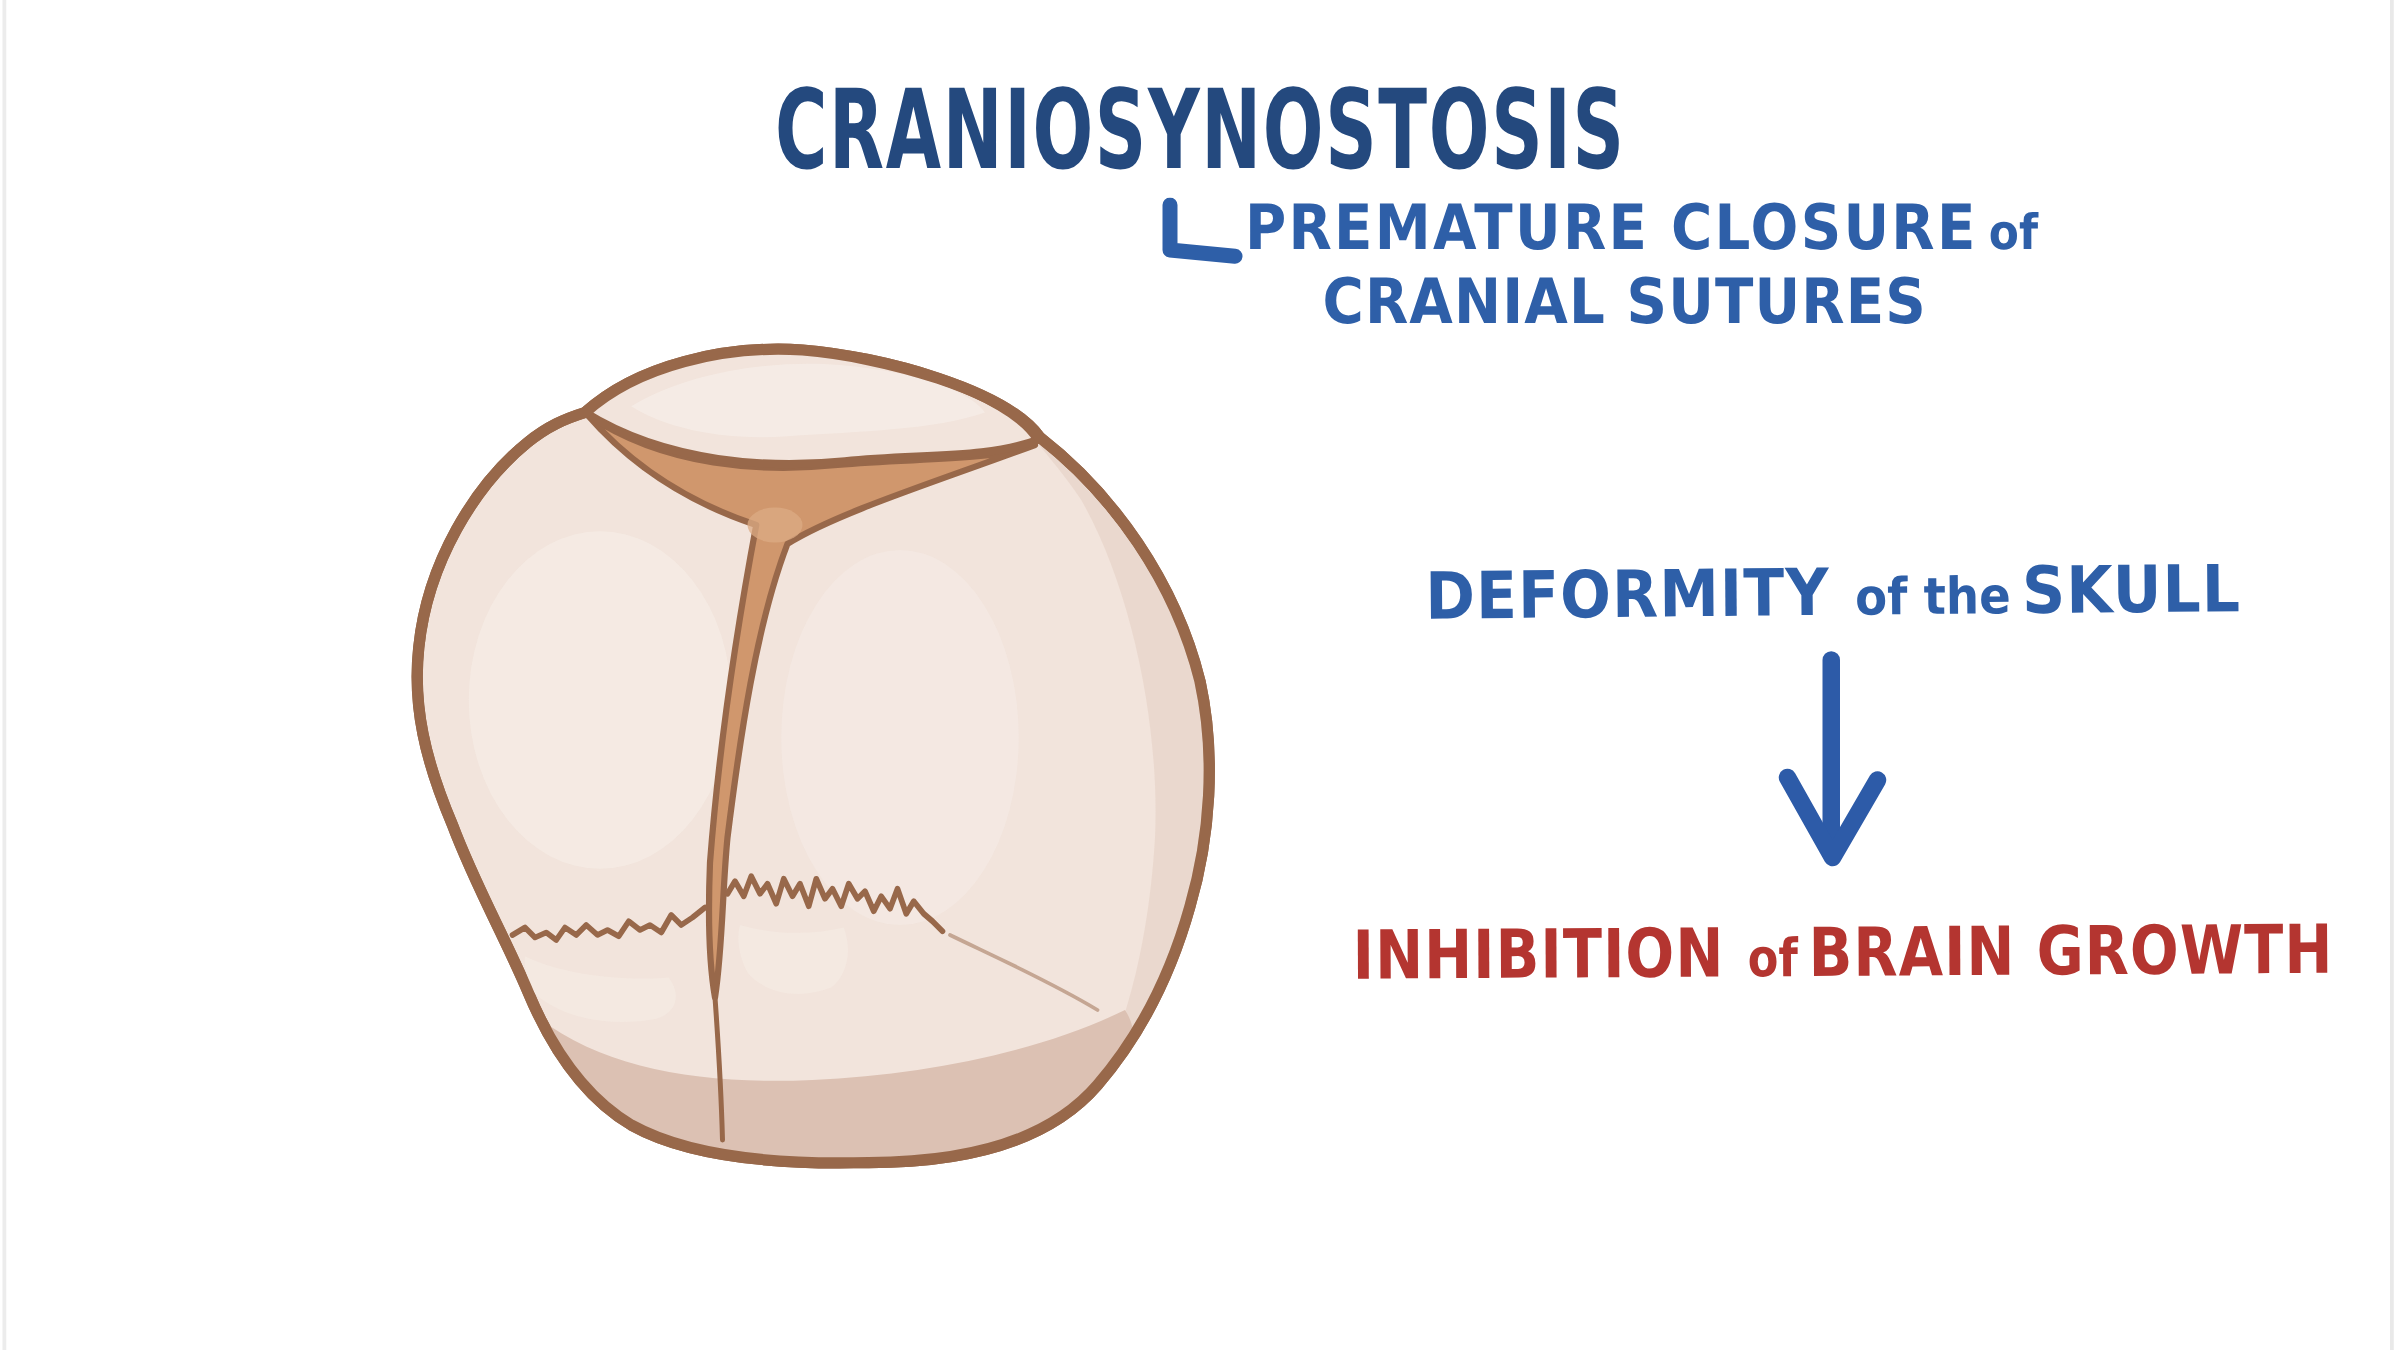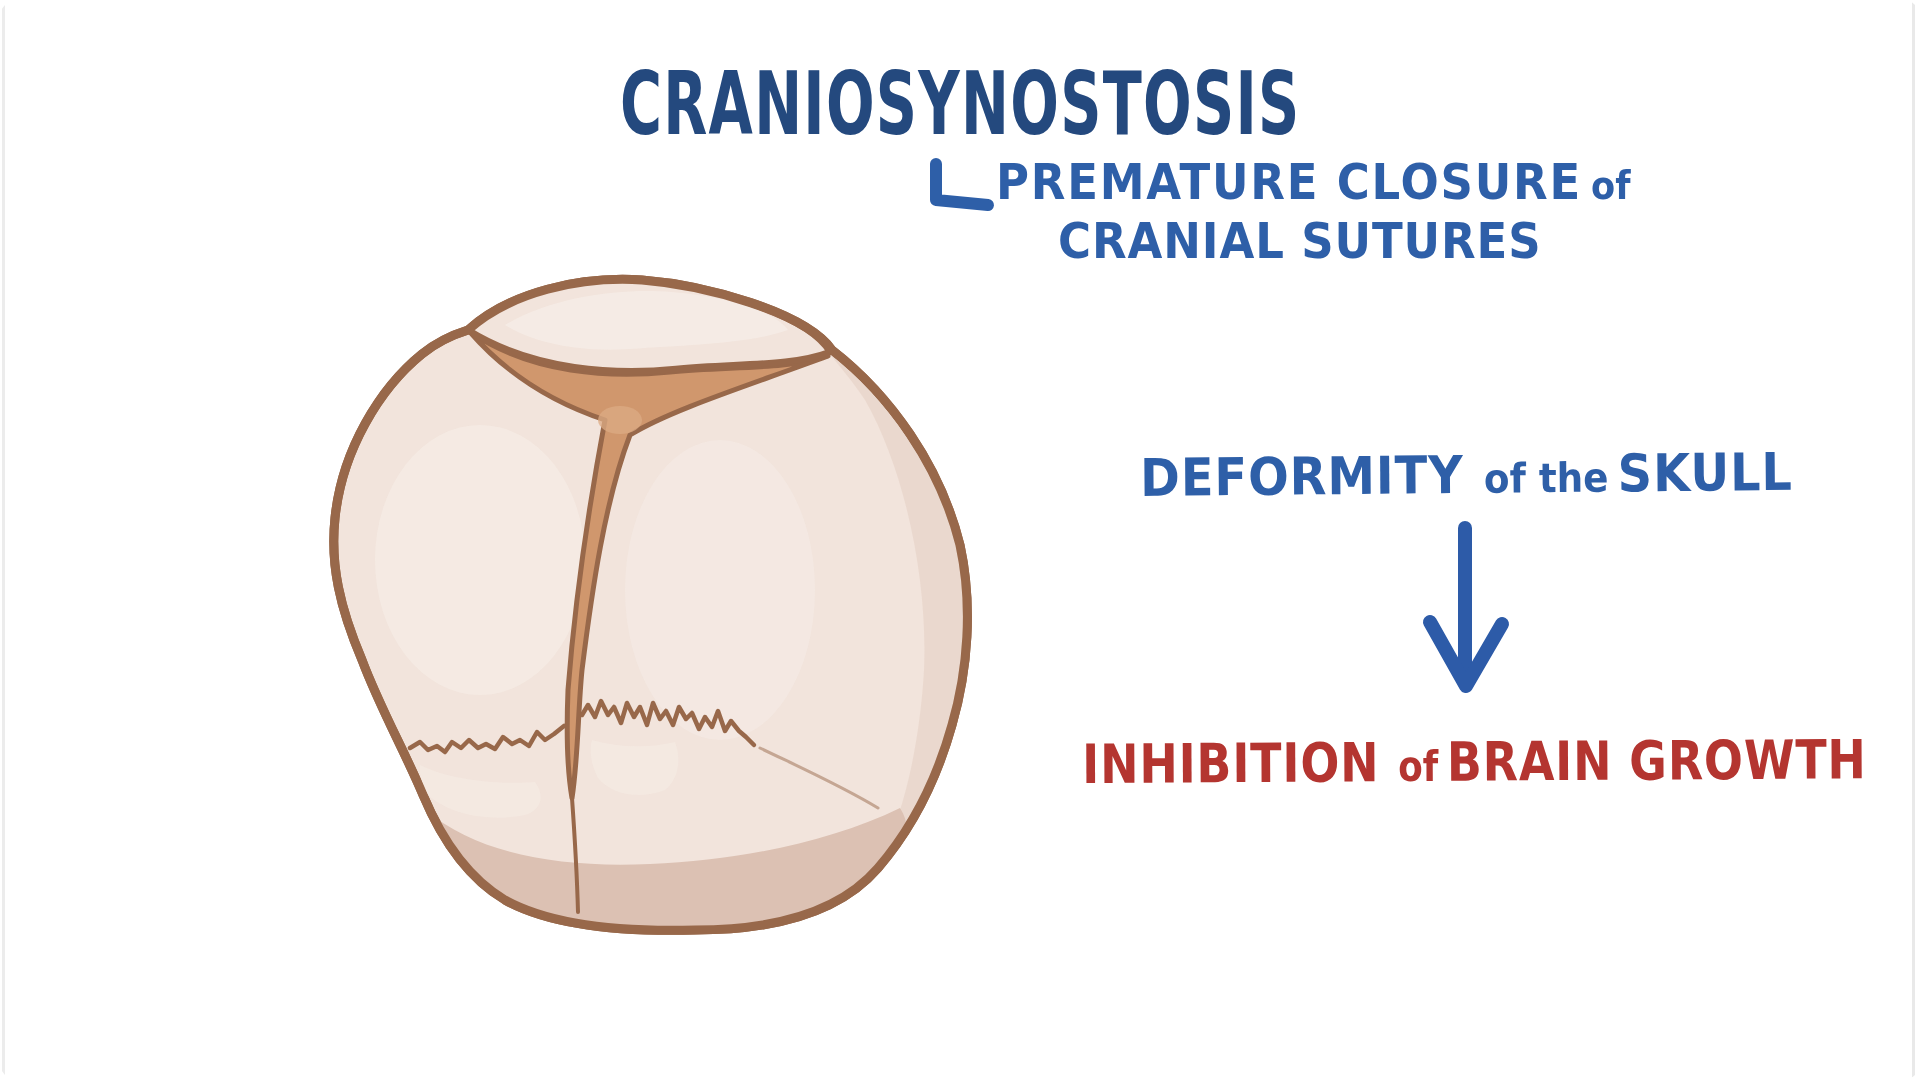--- a/index.html
+++ b/index.html
@@ -1,17 +1,17 @@
 <!DOCTYPE html>
 <html><head>
 <meta charset="utf-8">
 <style>
   html,body{margin:0;padding:0;background:#fff;}
   .canvas{position:relative;width:1920px;height:1080px;background:#ffffff;overflow:hidden;
-          font-family:"DejaVu Sans","Liberation Sans",sans-serif;border-radius:17px;}
+          font-family:"DejaVu Sans","Liberation Sans",sans-serif;}
   .edge{position:absolute;top:0;width:3px;height:1080px;background:#ececec;}
   .edge-left{left:2px;}
   .edge-right{left:1912px;background:#e9e9e9;}
 
   .hand{font-weight:bold;line-height:1;white-space:nowrap;transform-origin:left top;}
 
   .title{position:absolute;left:620px;top:60px;margin:0;font-size:88px;letter-spacing:2px;
          color:#24497e;transform:scaleX(0.65);}
   .def-line1{position:absolute;left:996px;top:157px;font-size:50px;letter-spacing:2px;
              color:#2e5fa8;transform:scaleX(0.9);}

